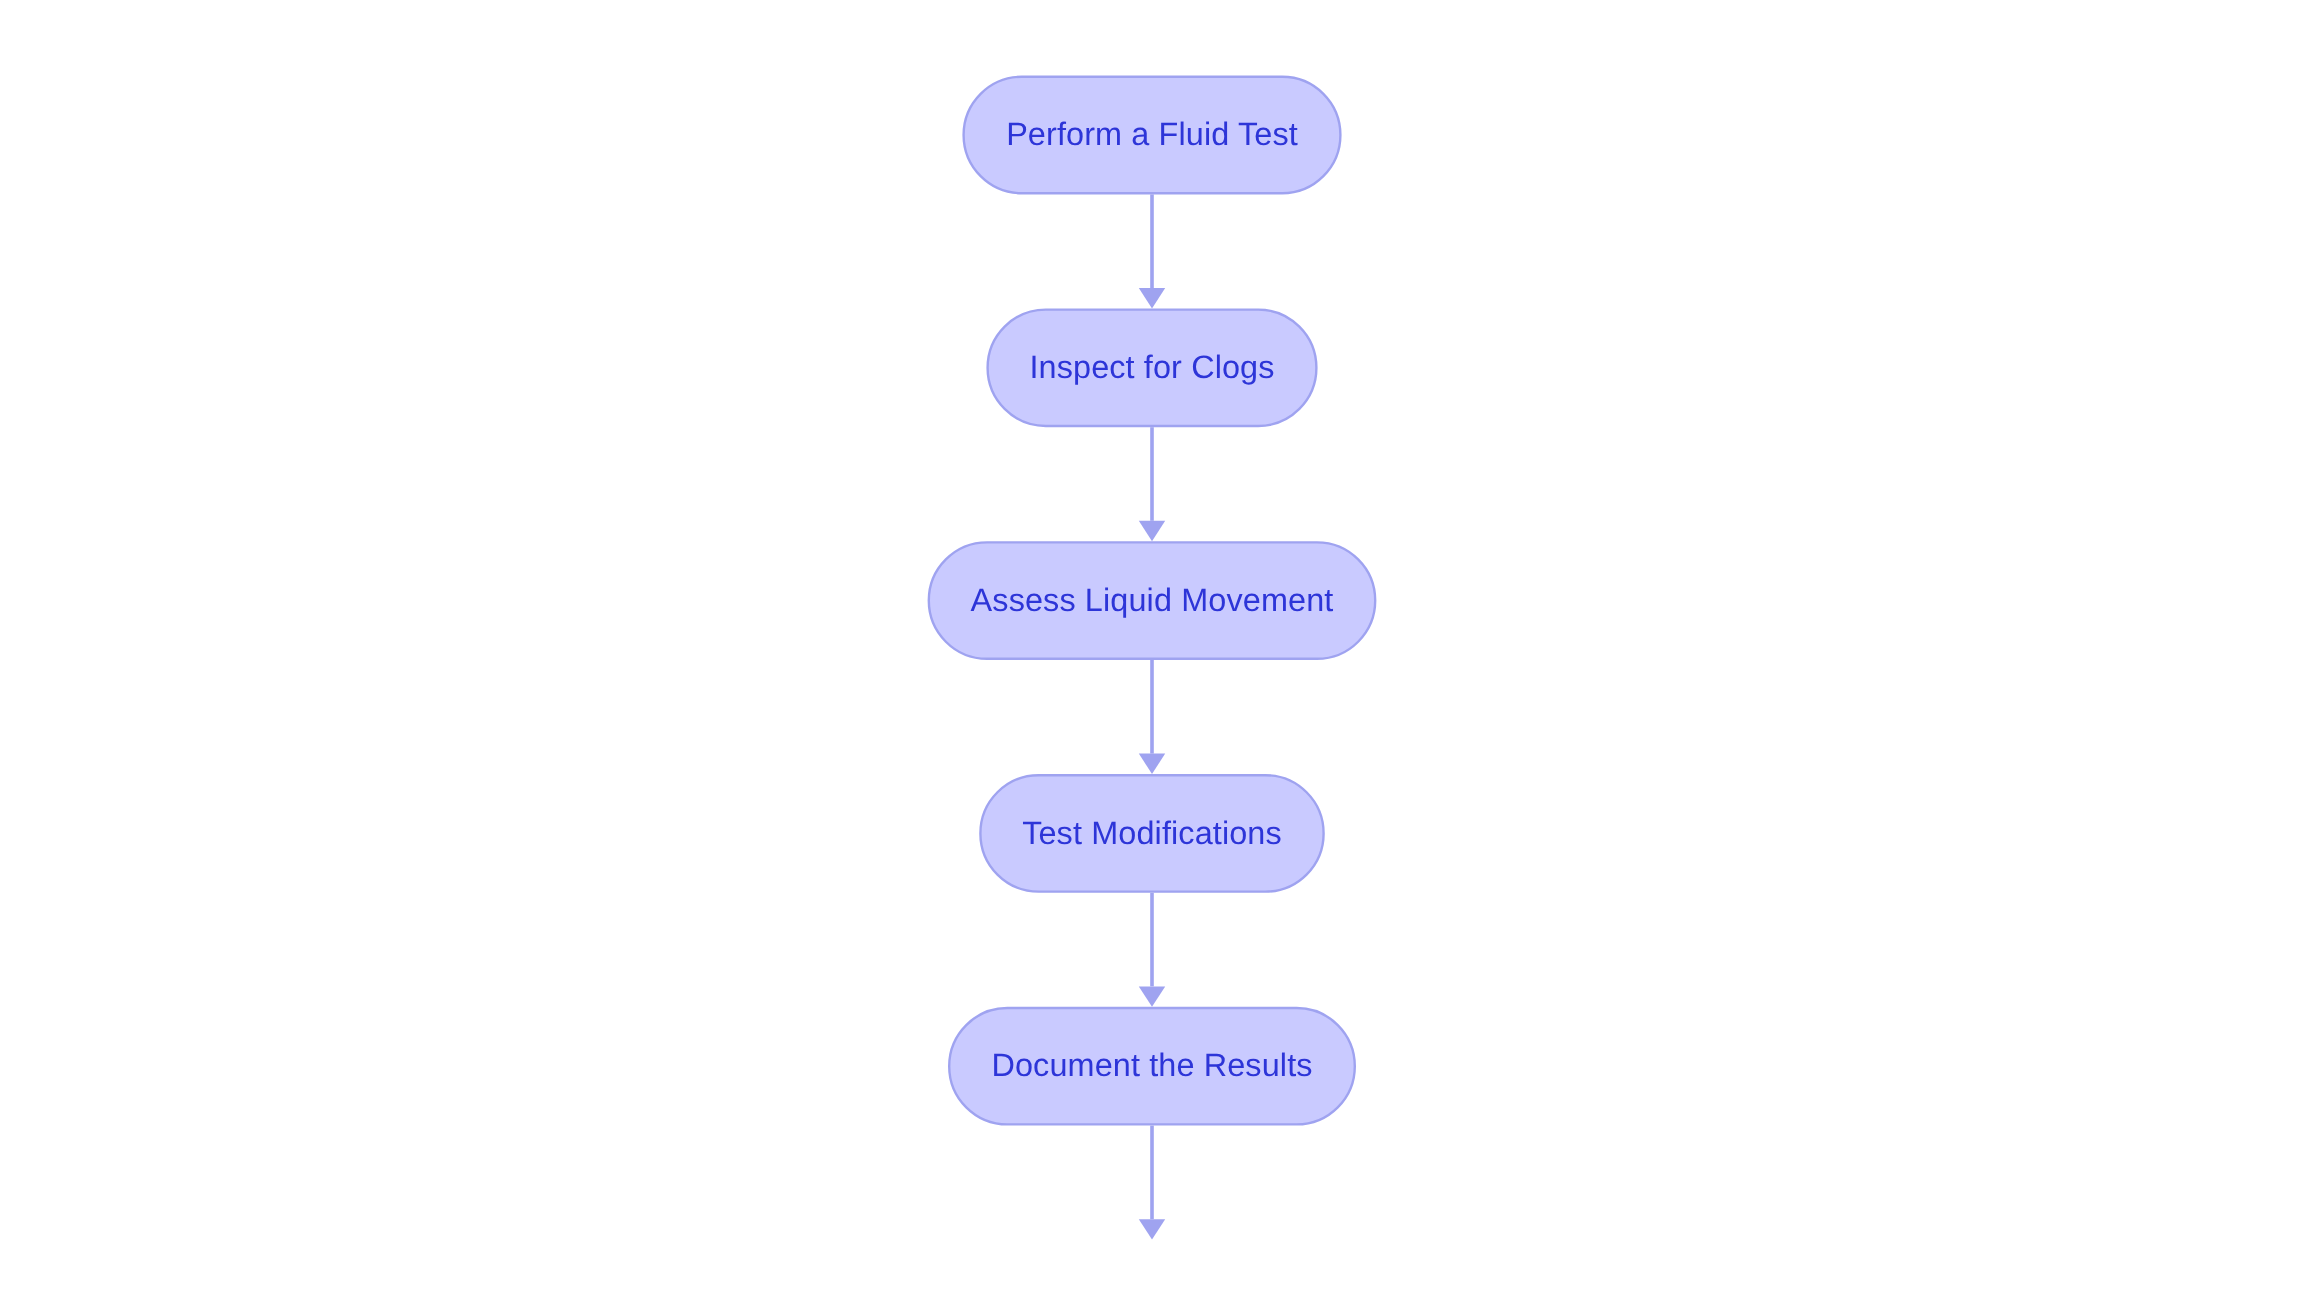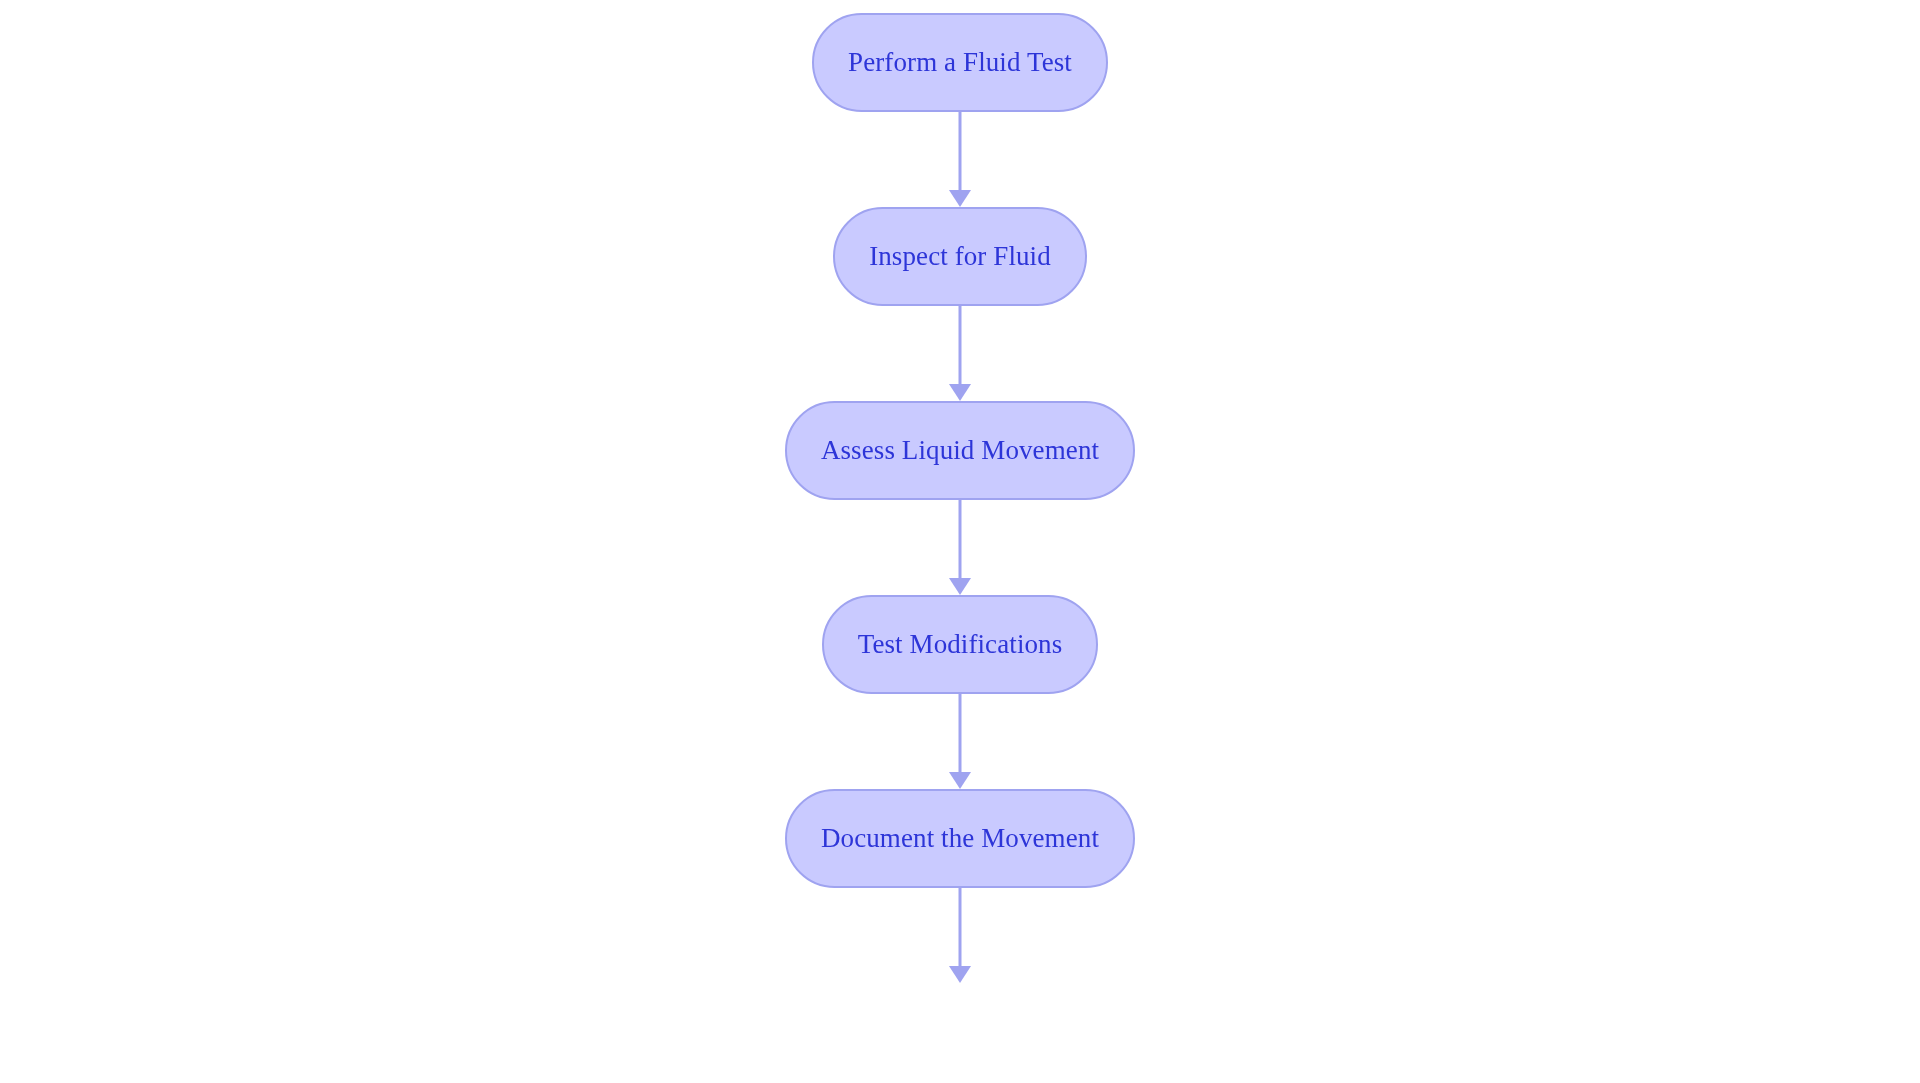--- a/index.html
+++ b/index.html
@@ -24,24 +24,23 @@
 
   .flow-column {
     position: absolute;
     left: 0;
     top: 0;
     width: 1920px;
     height: 1083px;
     display: flex;
     flex-direction: column;
     align-items: center;
-    justify-content: flex-start;
+    justify-content: center;
     padding-top: 13px;
     box-sizing: border-box;
-    font-family: Liberation Serif, serif;
   }
 
   .flow-node {
     box-sizing: border-box;
     height: 99px;
     border-radius: 50px;
     background: #c9caff;
     border: 2px solid #9fa3f0;
     display: flex;
     align-items: center;
@@ -97,21 +96,21 @@
     <div class="flow-node">
       <span class="flow-node-label">Perform a Fluid Test</span>
     </div>
 
     <div class="flow-connector">
       <div class="conn-line"></div>
       <div class="conn-arrowhead"></div>
     </div>
 
     <div class="flow-node">
-      <span class="flow-node-label">Inspect for Fluid</span>
+      <span class="flow-node-label">Inspect for Clogs</span>
     </div>
 
     <div class="flow-connector">
       <div class="conn-line"></div>
       <div class="conn-arrowhead"></div>
     </div>
 
     <div class="flow-node">
       <span class="flow-node-label">Assess Liquid Movement</span>
     </div>
@@ -124,21 +123,21 @@
     <div class="flow-node">
       <span class="flow-node-label">Test Modifications</span>
     </div>
 
     <div class="flow-connector">
       <div class="conn-line"></div>
       <div class="conn-arrowhead"></div>
     </div>
 
     <div class="flow-node">
-      <span class="flow-node-label">Document the Movement</span>
+      <span class="flow-node-label">Document the Results</span>
     </div>
 
     <div class="flow-connector">
       <div class="conn-line"></div>
       <div class="conn-arrowhead"></div>
     </div>
 
 
   </div>
 </div>

